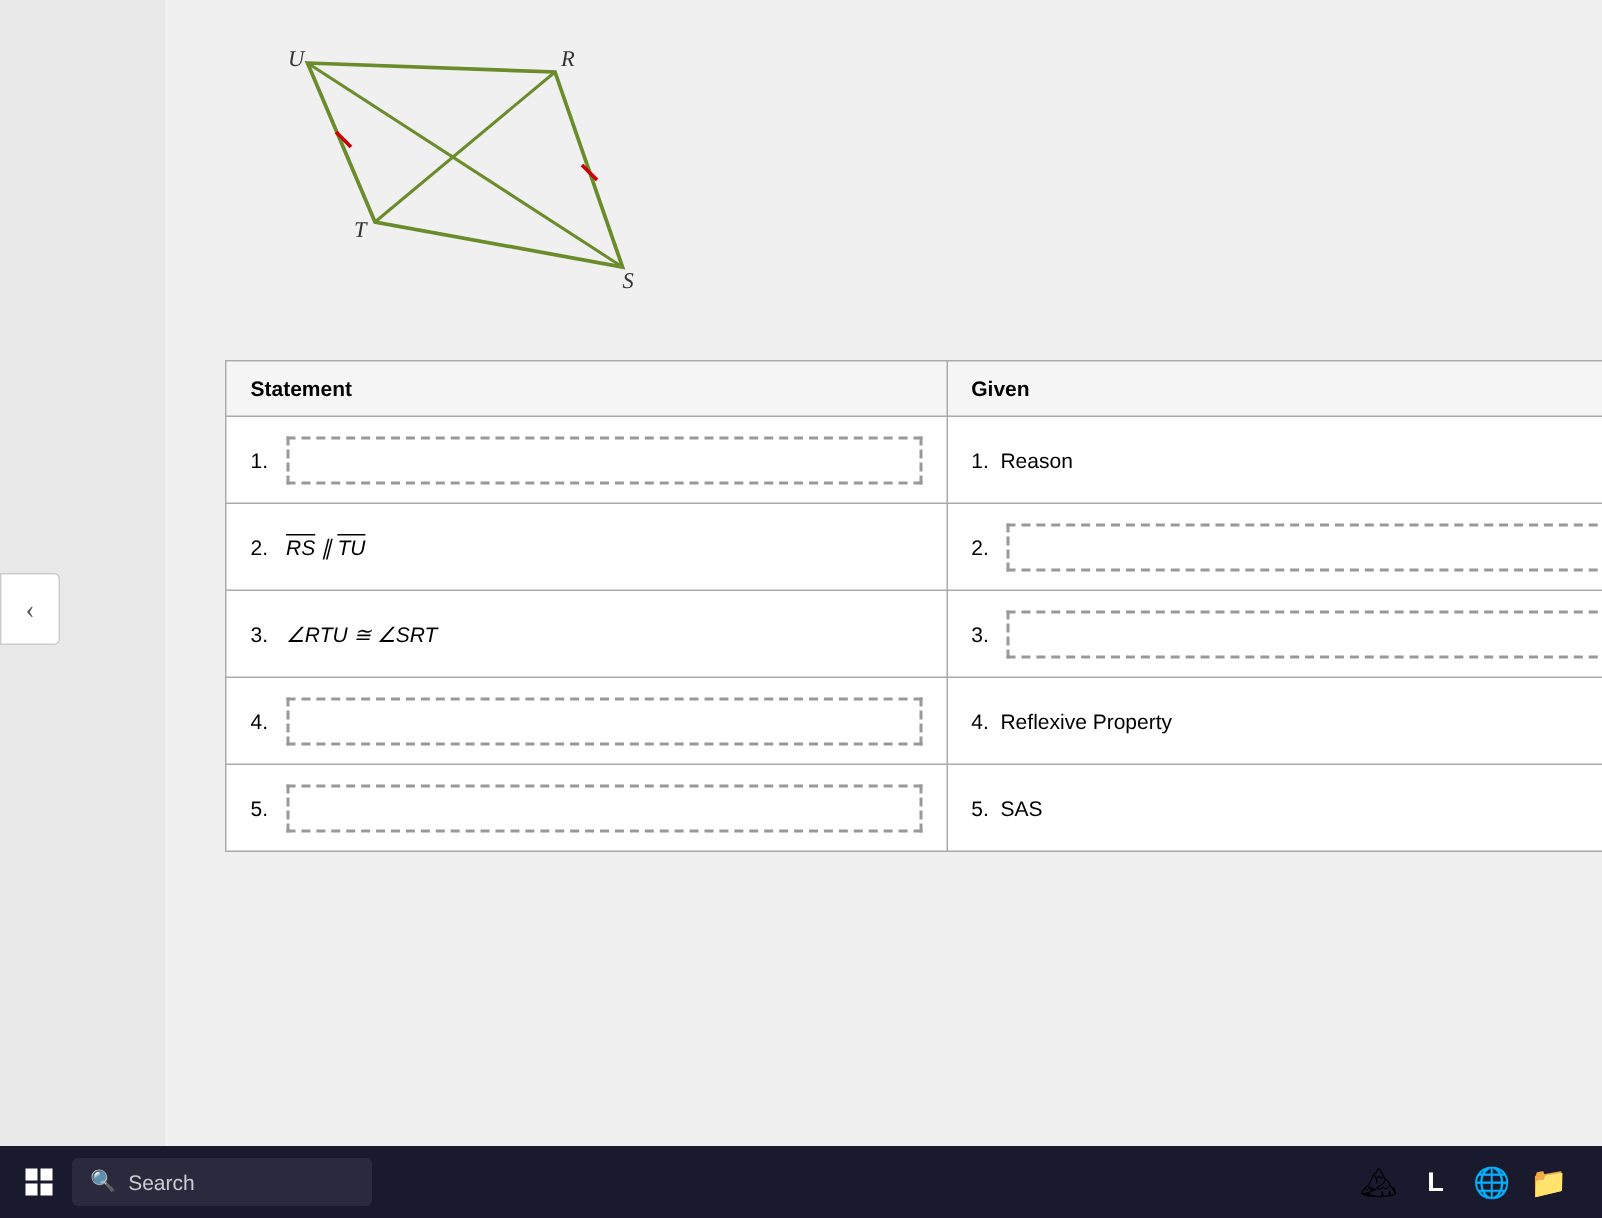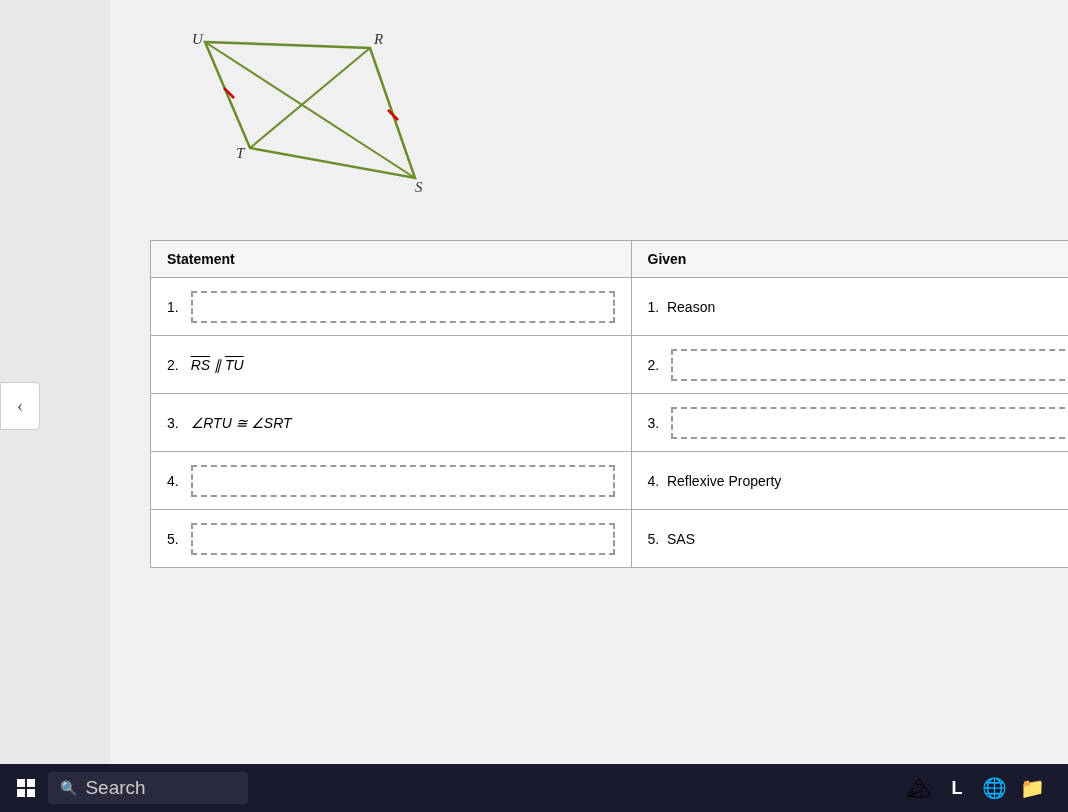--- a/index.html
+++ b/index.html
@@ -168,21 +168,21 @@
       height: 32px;
     }
 
     .search-icon {
       color: #ccc;
       font-size: 14px;
     }
 
     .search-text {
       color: #ccc;
-      font-size: 19px;
+      font-size: 14px;
       font-family: Arial, sans-serif;
     }
 
     .taskbar-spacer {
       flex: 1;
     }
 
     .taskbar-icons {
       display: flex;
       align-items: center;

